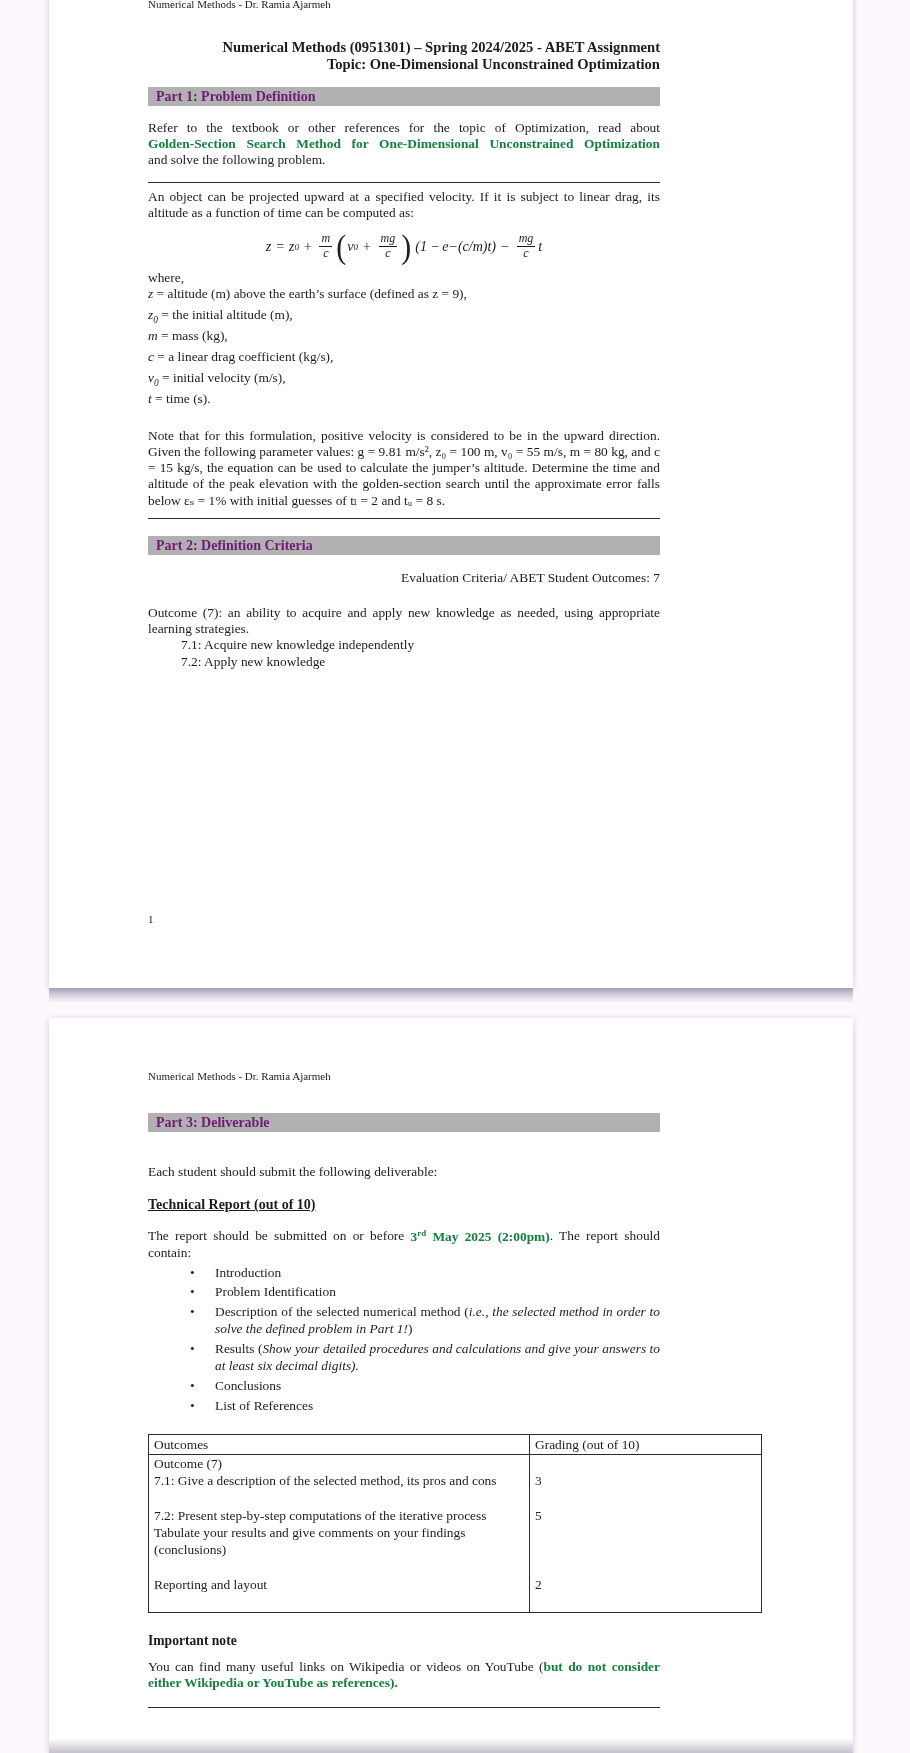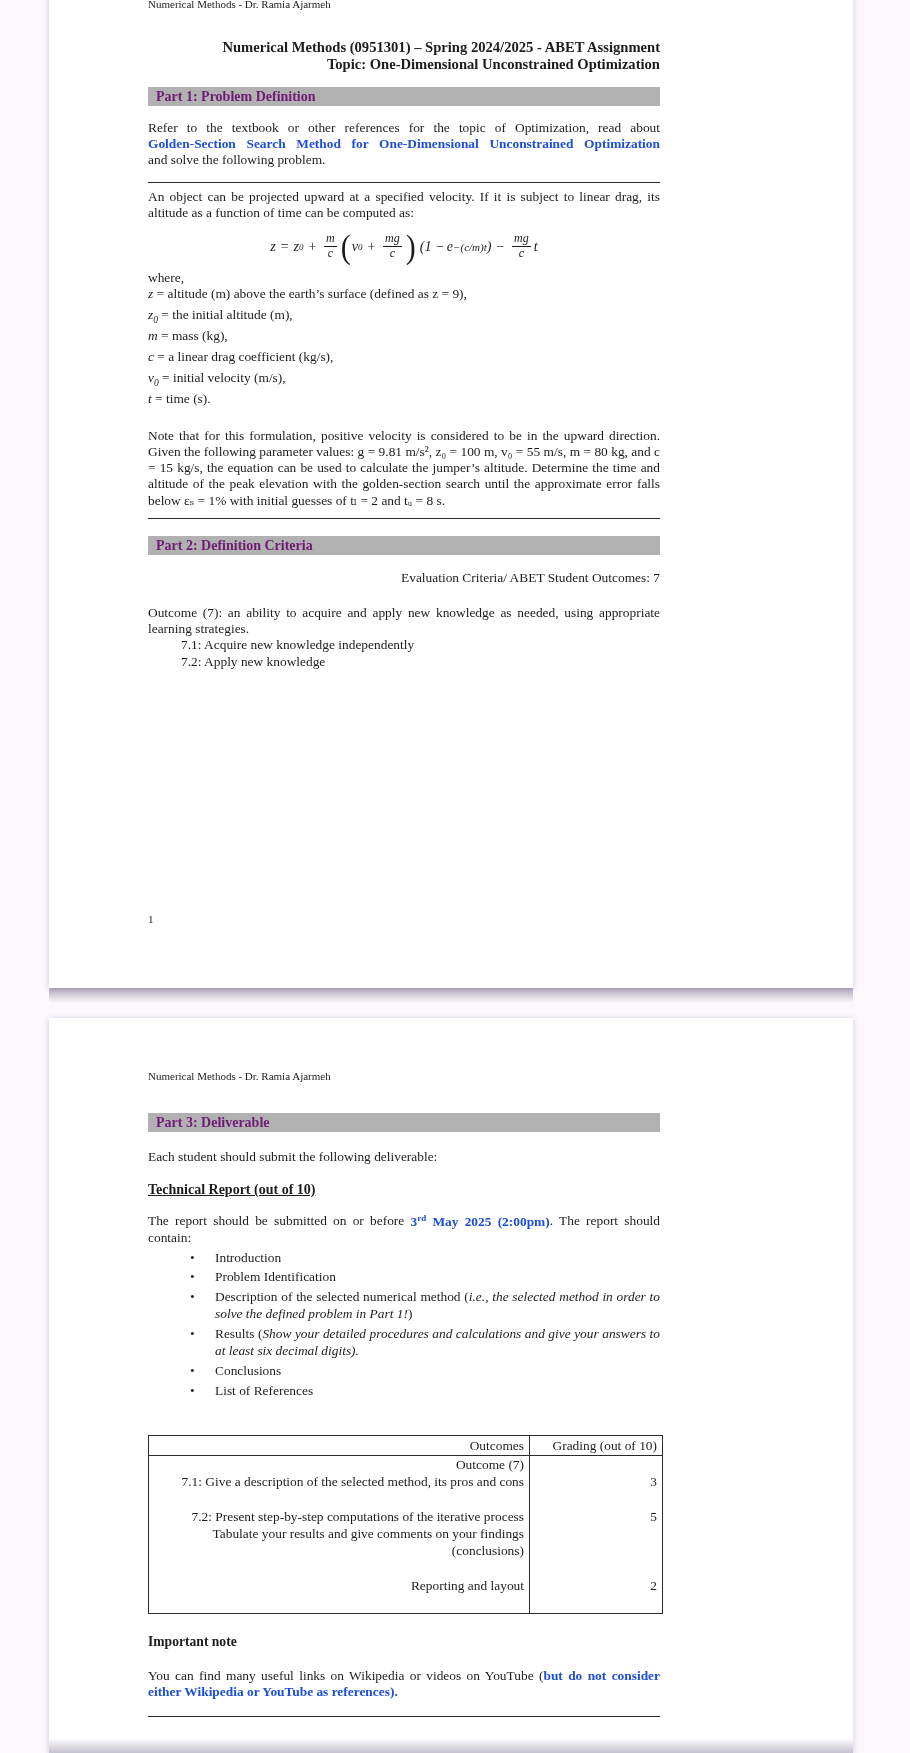--- a/index.html
+++ b/index.html
@@ -26,65 +26,65 @@
   .docheader{ font-size:11px; line-height:12px; }
   .title{ margin-top:29px; font-weight:bold; font-size:14.6px; line-height:16.5px;text-align:right; }
   .secbar{
     background:#b1b1b1; color:#701a75; font-weight:bold; font-size:14px;
     line-height:19px; height:19px; padding:0 8px; box-sizing:content-box;
   }
   .bar1{ margin-top:15px; } .bar2{ margin-top:17px; } .bar3{ margin-top:31px; }
   .para{ font-size:13.4px; line-height:16.1px; }
   .just{ text-align:justify; }
   .jl{ text-align:justify; text-align-last:justify; }
-  .red{ color:#1d4ed8; } .bold{ font-weight:bold; }
+  .red{ color:#15803d; } .bold{ font-weight:bold; }
   .intro{ margin-top:14px; }
   .problem-box{
     margin-top:14px; border-top:1.6px solid #2b2b2b; border-bottom:1.6px solid #2b2b2b;
     padding:6px 0 9px;
   }
   .equation{
     display:flex; justify-content:center; align-items:center;
     font-size:14.2px; font-style:italic; margin:11px 0 9px;
   }
   .equation sub{ font-size:9px; font-style:italic; }
-  .esup{ font-size:11px; vertical-align:super; }
+  .esup{ font-size:14px; vertical-align:super; }
   .eqop{ margin:0 4px; }
   .frac{ display:inline-flex; flex-direction:column; align-items:center; font-size:12px; line-height:1.15; margin:0 3px; font-style:italic; }
   .frac .num{ border-bottom:1px solid #1a1a1a; padding:0 2px; }
   .bigparen{ font-size:30px; font-style:normal; font-weight:400; line-height:.9; margin:0 1px; transform:scaleY(1.12); }
   .grp{ margin:0 2px 0 3px; }
   .defline{ font-size:13.4px; line-height:16.2px; }
   .sym{ font-style:italic; }
   .defsub{ font-size:9.5px; font-style:italic; }
   .note{ margin-top:16px; line-height:16.3px; }
   .eval-line{ margin-top:15px;text-align:right; }
   .outcome{ margin-top:19px; }
   .sub-outcome{ margin-left:33px; font-size:13.4px; line-height:16.3px; }
   .pagenum{ position:absolute; top:955px; left:99px; font-size:11px; }
-  .submit{ margin-top:17px; }
+  .submit{ margin-top:32px; }
   .report-h{ margin-top:17px; font-weight:bold; font-size:14px; text-decoration:underline; }
   .deadline{ margin-top:11px; }
   .deadline .dsup{ font-size:9px; vertical-align:super; }
   .bullets{ margin-top:3px; }
   .bullet-li{ display:flex; font-size:13.4px; line-height:17.2px; margin-bottom:2.5px; padding-left:42px; }
   .bullet-dot{ flex:0 0 25px; width:25px; text-align:left; }
   .btext{ flex:1; text-align:justify; }
   .gtable{
-    margin-top:36px; width:515px; border:1.4px solid #2b2b2b; box-sizing:border-box;
-    display:grid; grid-template-columns:380px 1fr; font-size:13.4px;text-align:right;
+    margin-top:20px; width:614px; border:1.4px solid #2b2b2b; box-sizing:border-box;
+    display:grid; grid-template-columns:380px 1fr; font-size:13.4px;
   }
   .th{ padding:1px 5px; border-bottom:1.4px solid #2b2b2b; line-height:17px; }
   .thr{ border-left:1.4px solid #2b2b2b; }
   .tdl{ padding:1px 5px 0; }
   .tdr{ padding:1px 5px 0; border-left:1.4px solid #2b2b2b; }
   .tline{ min-height:16.8px; line-height:16.8px; }
   .rows-contents{ display:contents; }
   .imp-h{ margin-top:20px; font-weight:bold; font-size:13.6px; }
-  .note2{ margin-top:18px; }
+  .note2{ margin-top:10px; }
   .hrule{ margin-top:16px; border-top:1.6px solid #2b2b2b; height:0; }
 </style>
 </head>
 <body>
 
 <div class="page page1">
   <div class="docheader">Numerical Methods - Dr. Ramia Ajarmeh</div>
 
   <div class="title">
     <div>Numerical Methods (0951301) – Spring 2024/2025 - ABET Assignment</div>

